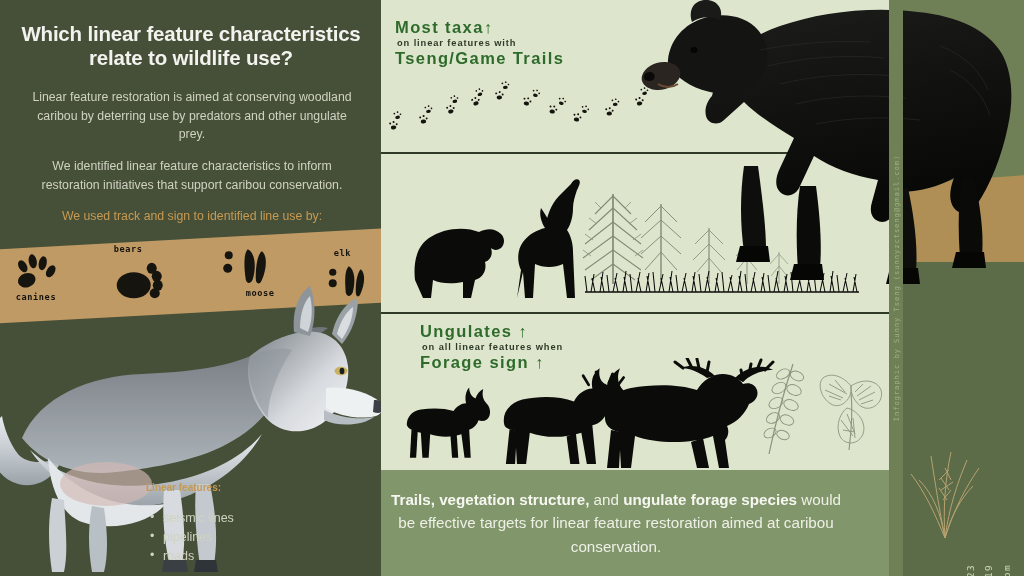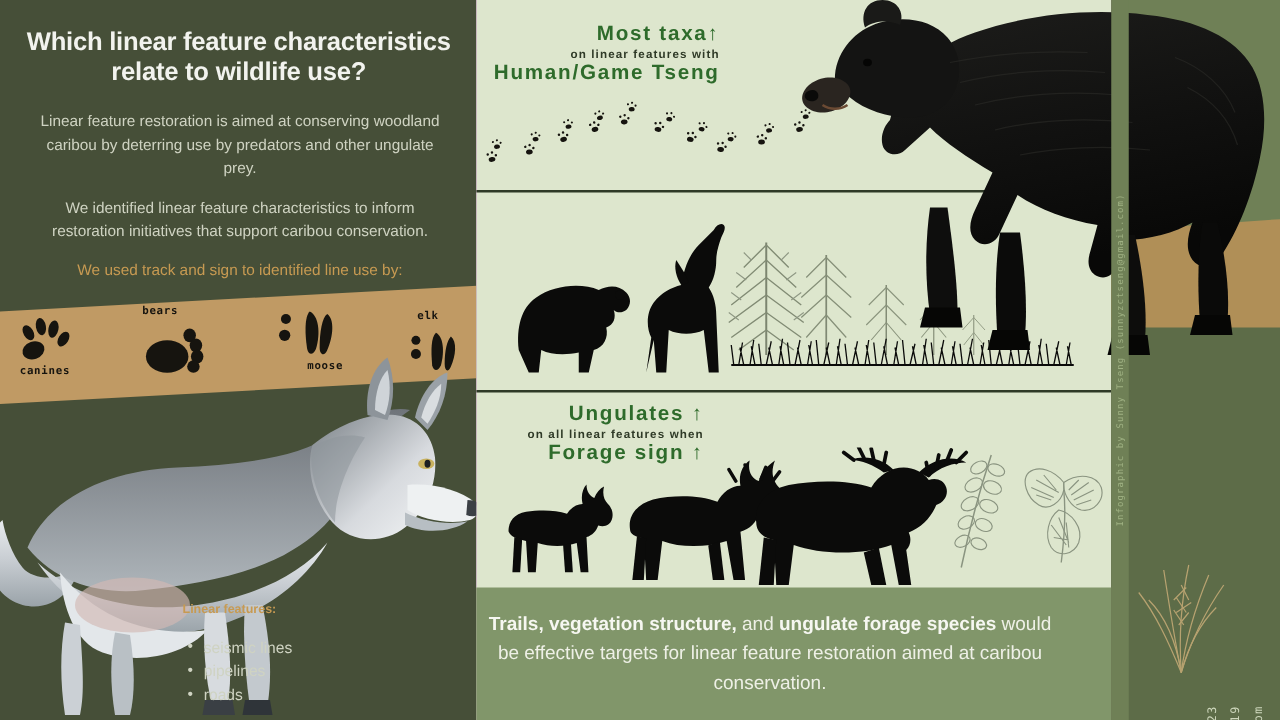--- a/index.html
+++ b/index.html
@@ -6,21 +6,21 @@
   html, body {
     width: 1024px; height: 576px;
     overflow: hidden;
     background: #464f38;
     font-family: "Liberation Sans", sans-serif;
   }
   #poster {
     position: relative;
     width: 1024px; height: 576px;
     overflow: hidden;
-    background: #a21caf;
+    background: #0f766e;
   }
 
   
   #left-panel {
     position: absolute; left: 0; top: 0;
     width: 381px; height: 576px;
     background: #464f38;
     overflow: hidden;
   }
   #left-title {
@@ -74,21 +74,20 @@
 
   
   #wolf { position: absolute; left: -6px; top: 228px; width: 400px; height: 348px; z-index: 2; }
 
   
   #center-panel {
     position: absolute; left: 381px; top: 0;
     width: 508px; height: 576px;
     background: #dde6cd;
     overflow: hidden;
-    text-align: right;
   }
   .divider {
     position: absolute; left: 0; width: 508px; height: 2px;
     background: #2f3a27;
   }
   #div1 { top: 152px; }
   #div2 { top: 312px; }
 
   .sec-head { position: absolute; z-index: 5; }
   .sec-l1, .sec-l3 {
@@ -323,21 +322,21 @@
   <div id="center-panel">
 
     <div class="divider" id="div1"></div>
     <div class="divider" id="div2"></div>
 
     <div class="sec-head" id="head1">
       <div class="sec-l1">
         <span>Most taxa</span><span class="arr">↑</span>
       </div>
       <div class="sec-l2">on linear features with</div>
-      <div class="sec-l3">Human/Game Tseng</div>
+      <div class="sec-l3">Tseng/Game Trails</div>
     </div>
 
     <svg style="position:absolute; left:6px; top:70px;" width="270" height="70" viewBox="0 0 270 70">
       <g fill="#16140f">
         <g transform="translate(6,54) rotate(-10) scale(0.9)">
           <ellipse cx="0" cy="4" rx="3" ry="2.2"></ellipse>
             <circle cx="-3" cy="-1" r="1.1"></circle>
             <circle cx="1" cy="-2" r="1.1"></circle>
             <circle cx="4" cy="1" r="1.1"></circle>
         </g>

